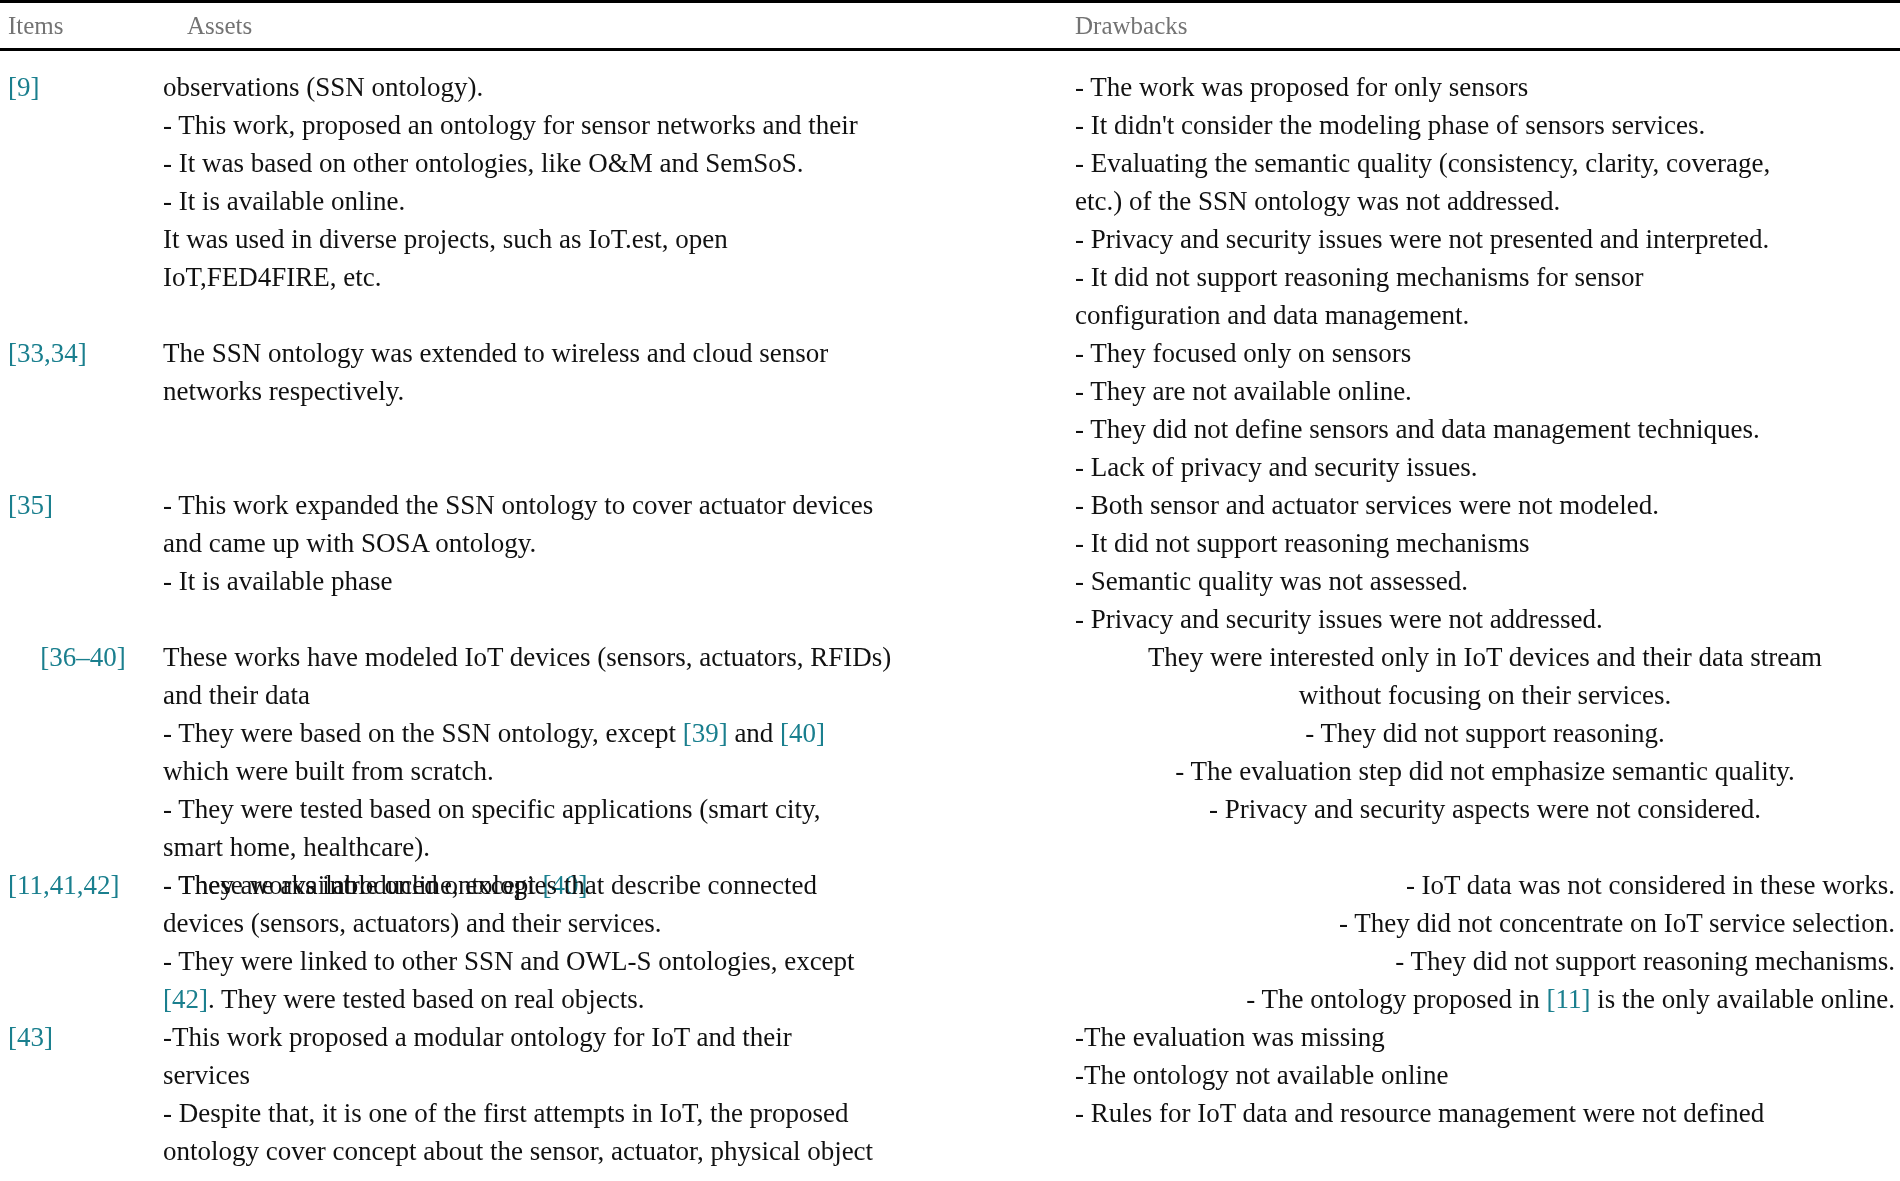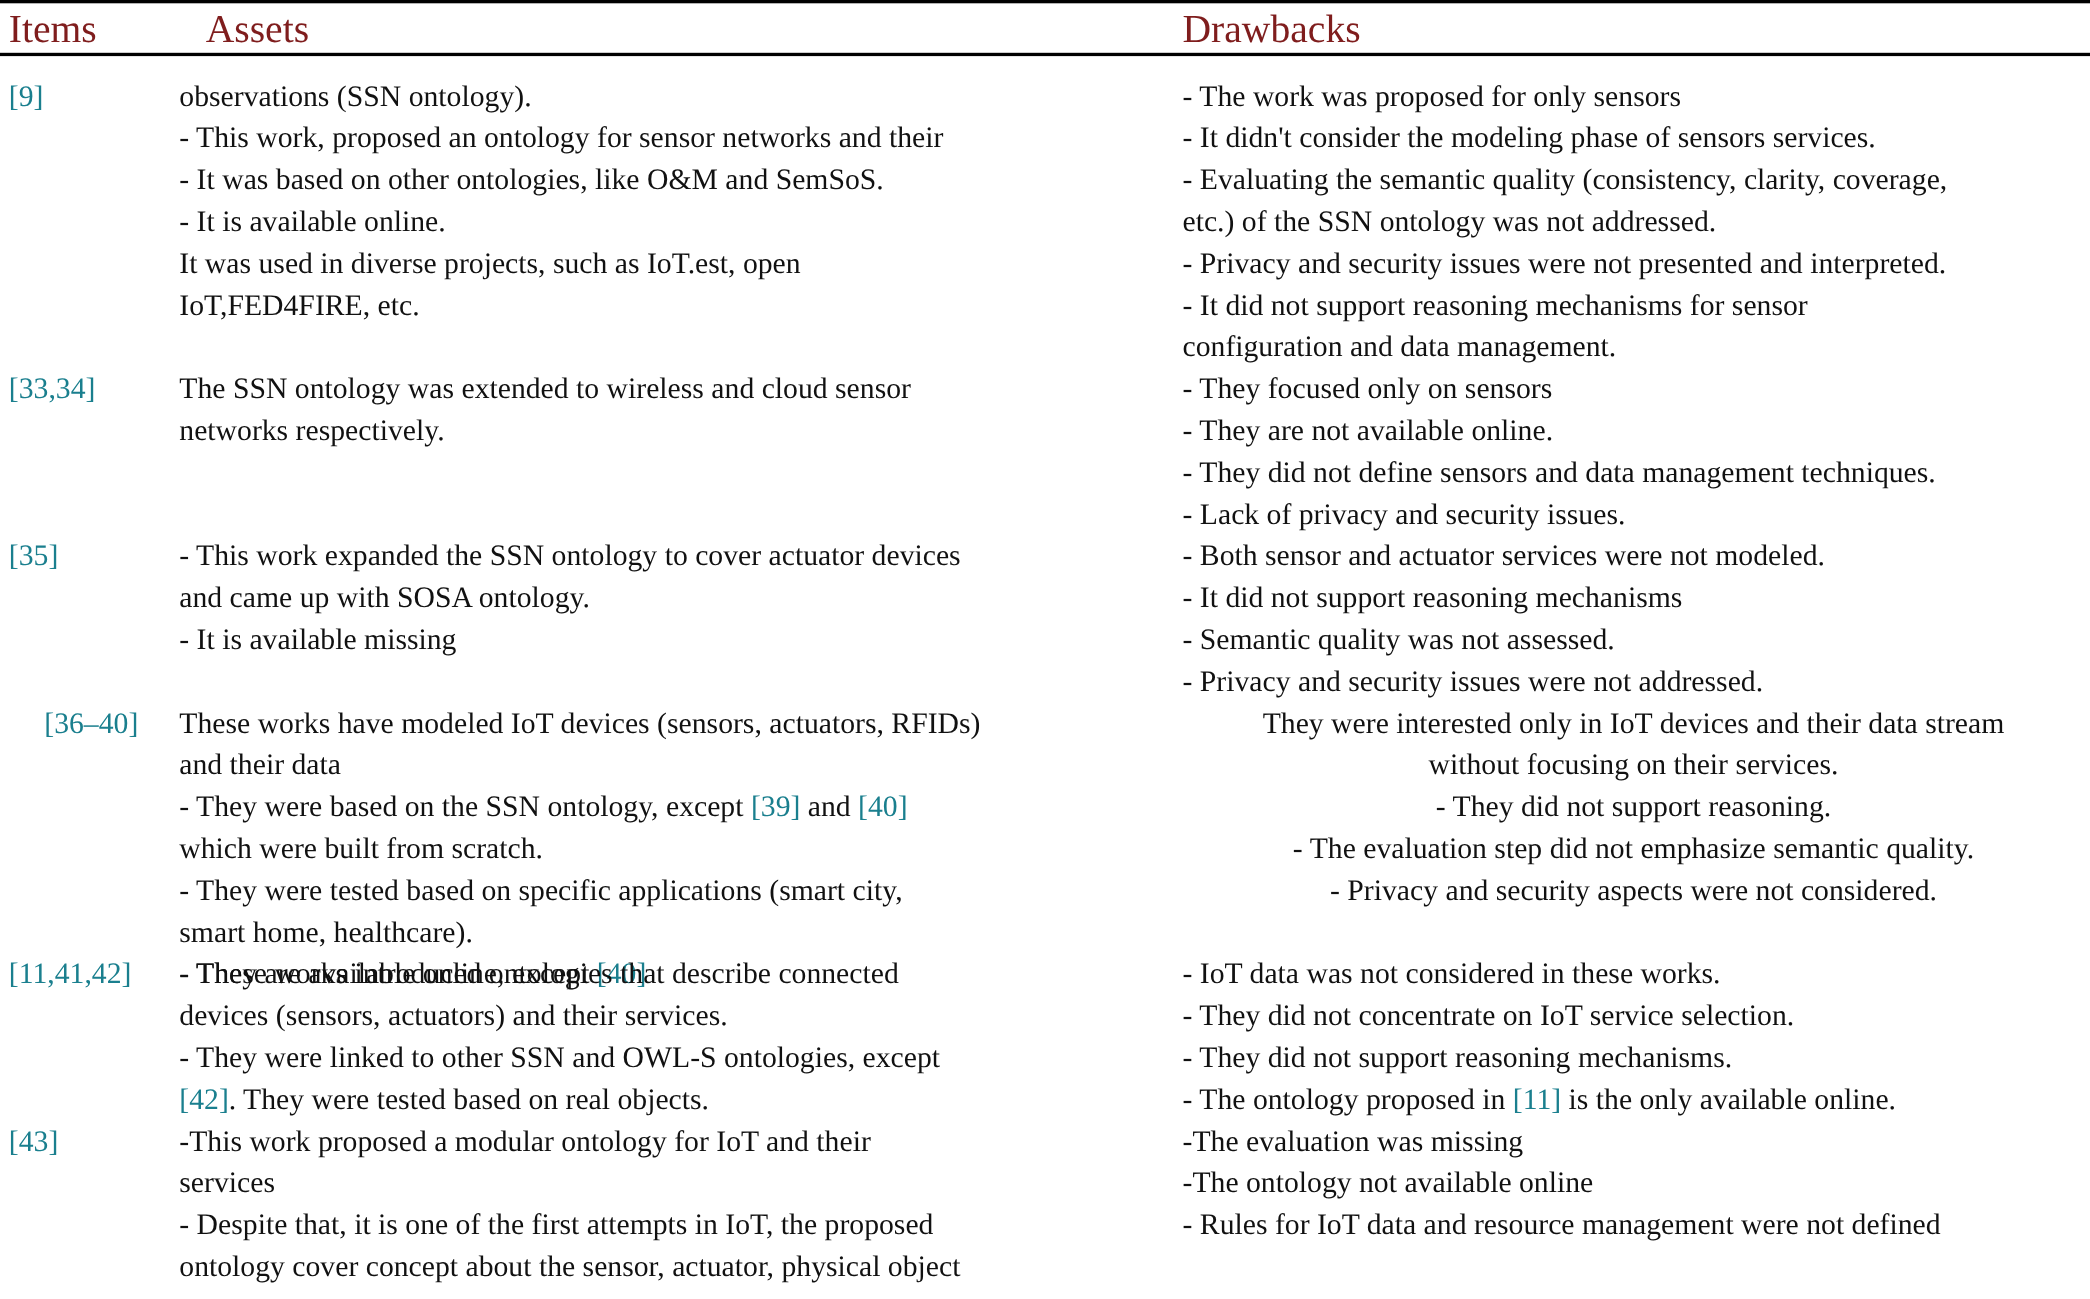--- a/index.html
+++ b/index.html
@@ -35,23 +35,23 @@
     background: #000000;
     width: 1900px;
   }
   .thead {
     height: 45px;
     position: relative;
   }
   .th {
     position: absolute;
     top: 8px;
-    font-size: 36px;
+    font-size: 25px;
     line-height: 30px;
-    color: #7f1d1d;
+    color: #737373;
     white-space: nowrap;
   }
   .th-items { left: 8px; }
   .th-assets { left: 163px; margin-left: 24px; }
   .th-drawbacks { left: 1075px; }
 
   .tbody {
     position: relative;
     width: 1900px;
     height: 1120px;
@@ -132,21 +132,21 @@
           <div class="ln">- They are not available online.</div>
           <div class="ln">- They did not define sensors and data management techniques.</div>
           <div class="ln">- Lack of privacy and security issues.</div>
         </div>
         <div class="cell col-items" style="top: 435px;">
           <div class="ln ref">[35]</div>
         </div>
         <div class="cell col-assets" style="top: 435px;">
           <div class="ln">- This work expanded the SSN ontology to cover actuator devices</div>
           <div class="ln">and came up with SOSA ontology.</div>
-          <div class="ln">- It is available missing</div>
+          <div class="ln">- It is available phase</div>
         </div>
         <div class="cell col-draw" style="top: 435px;">
           <div class="ln">- Both sensor and actuator services were not modeled.</div>
           <div class="ln">- It did not support reasoning mechanisms</div>
           <div class="ln">- Semantic quality was not assessed.</div>
           <div class="ln">- Privacy and security issues were not addressed.</div>
         </div>
         <div class="cell col-items" style="top: 587px; text-align: center;">
           <div class="ln ref">[36–40]</div>
         </div>
@@ -168,21 +168,21 @@
         </div>
         <div class="cell col-items" style="top: 815px;">
           <div class="ln ref">[11,41,42]</div>
         </div>
         <div class="cell col-assets" style="top: 815px;">
           <div class="ln">- These works introduced ontologies that describe connected</div>
           <div class="ln">devices (sensors, actuators) and their services.</div>
           <div class="ln">- They were linked to other SSN and OWL-S ontologies, except</div>
           <div class="ln"><span class="ref">[42]</span>. They were tested based on real objects.</div>
         </div>
-        <div class="cell col-draw" style="top: 815px;">
+        <div class="cell col-draw" style="top: 815px; text-align: right;">
           <div class="ln">- IoT data was not considered in these works.</div>
           <div class="ln">- They did not concentrate on IoT service selection.</div>
           <div class="ln">- They did not support reasoning mechanisms.</div>
           <div class="ln">- The ontology proposed in <span class="ref">[11]</span> is the only available online.</div>
         </div>
         <div class="cell col-items" style="top: 967px;">
           <div class="ln ref">[43]</div>
         </div>
         <div class="cell col-assets" style="top: 967px;">
           <div class="ln">-This work proposed a modular ontology for IoT and their</div>

